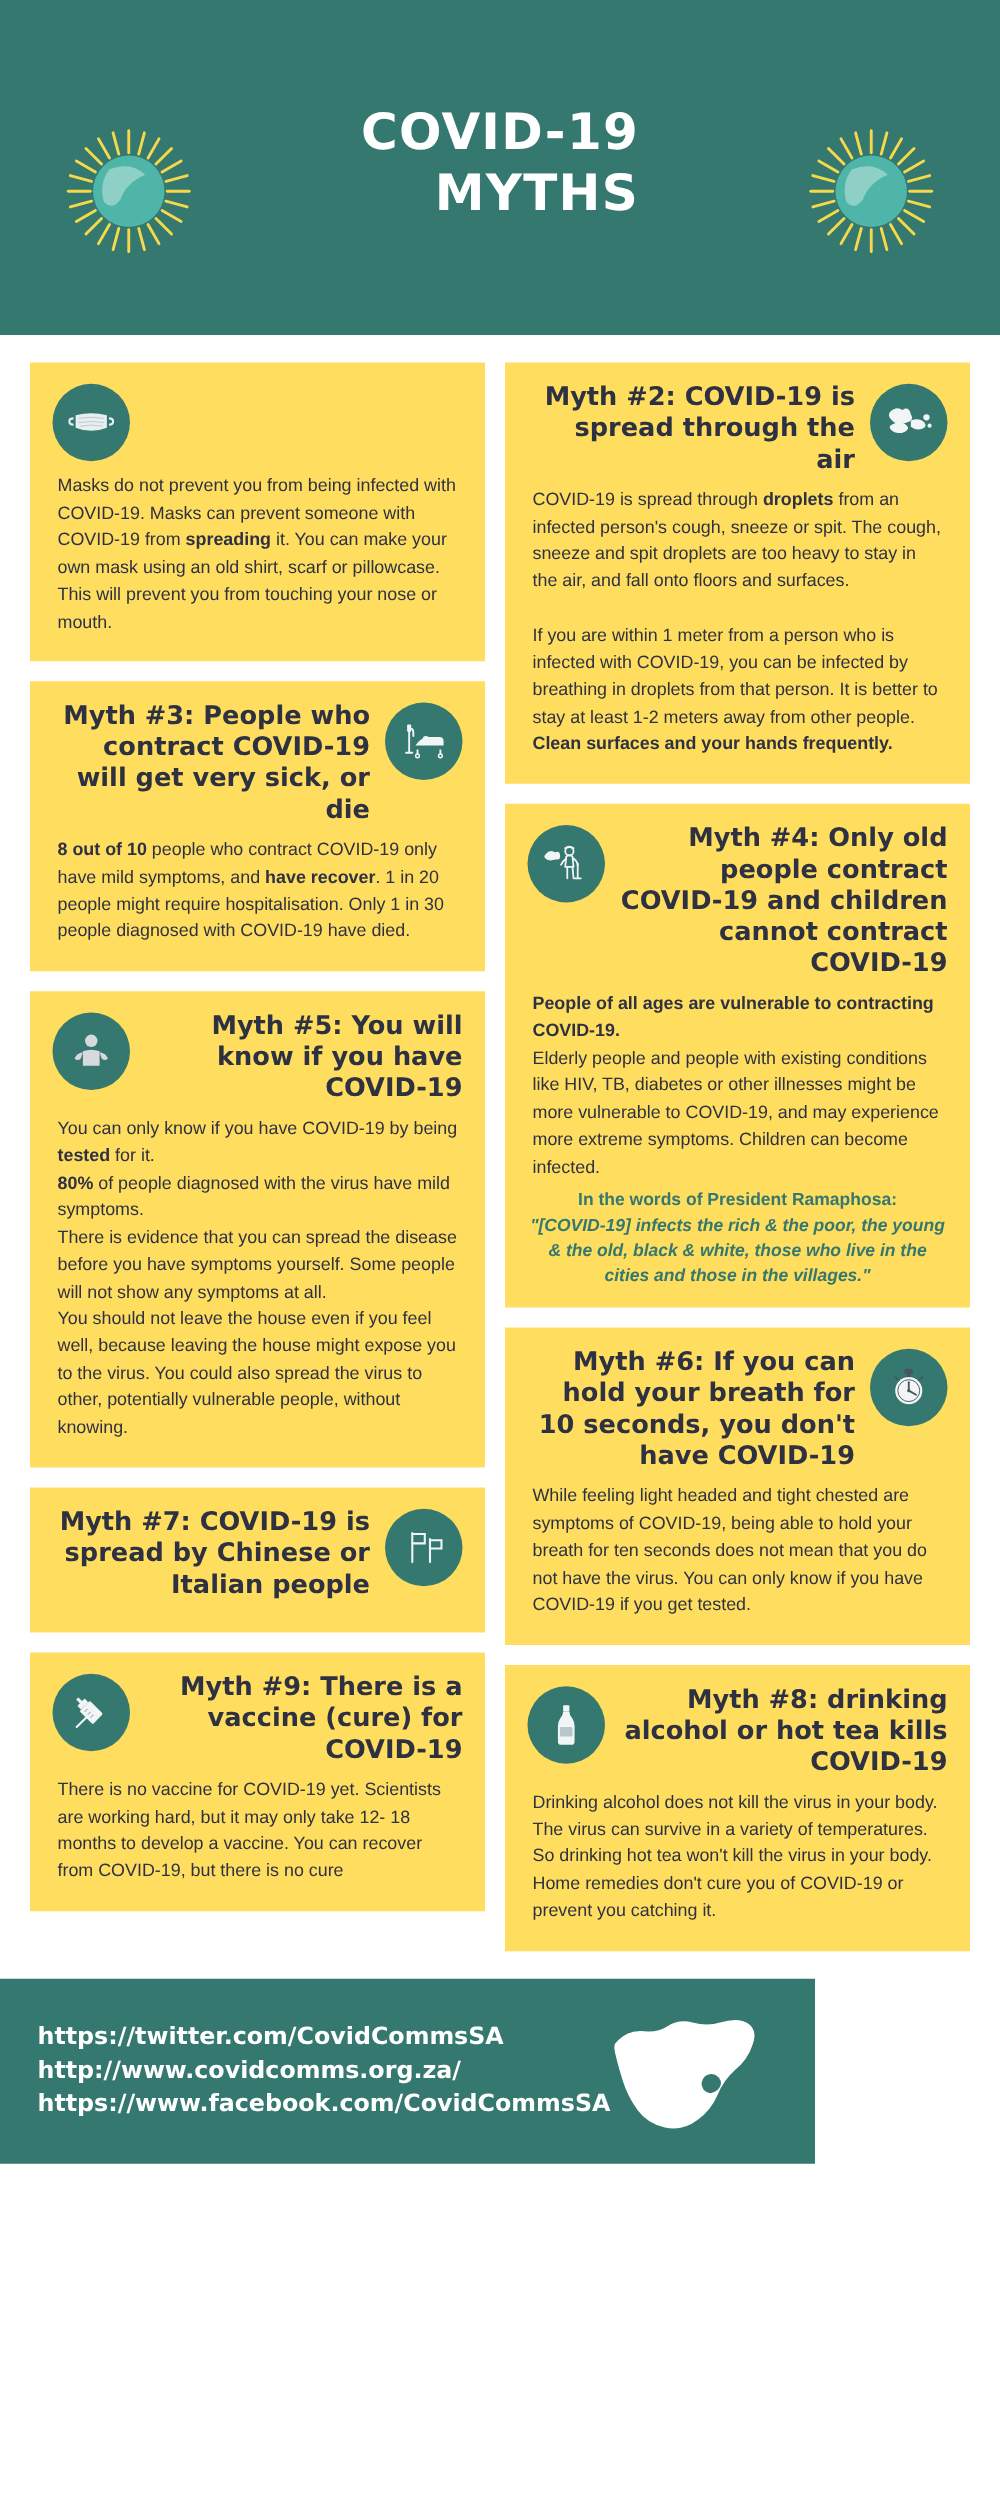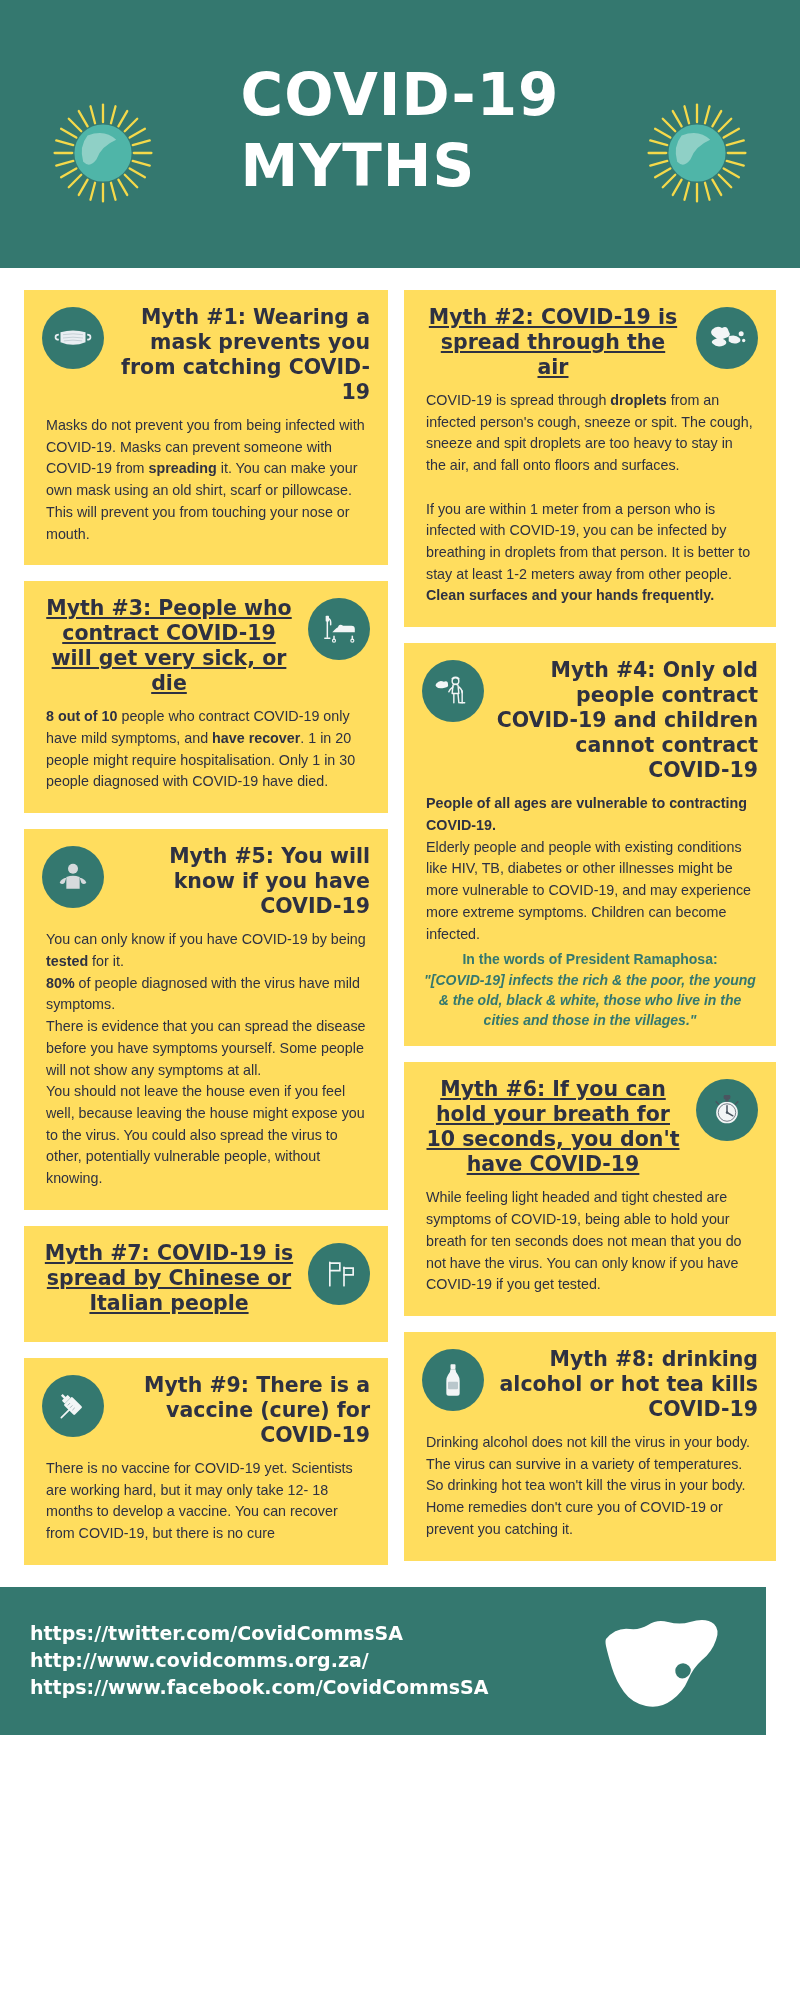--- a/index.html
+++ b/index.html
@@ -28,24 +28,24 @@
     height: 268px;
     background: #34786f;
     display: flex;
     align-items: center;
     justify-content: center;
   }
   .header-title {
     color: #ffffff;
     font-family: "DejaVu Sans", sans-serif;
     font-weight: bold;
-    font-size: 58px;
+    font-size: 40px;
     line-height: 1.22;
     letter-spacing: 1px;
-    text-align: left;
+    text-align: right;
     margin: 0;
     padding: 0 0 6px 0;
     white-space: pre-line;
   }
   .virus {
     position: absolute;
     width: 110px;
     height: 110px;
   }
   .virus.left  { left: 48px;  top: 98px; }
@@ -82,21 +82,21 @@
   .card-title {
     flex: 1;
     color: #2e3142;
     font-family: "DejaVu Sans", sans-serif;
     font-weight: bold;
     font-size: 20.5px;
     line-height: 1.22;
     margin: 0;
   }
   .card-title.align-right { text-align: right; }
-  .card-title.align-left  { text-align: center; text-decoration: underline; }
+  .card-title.align-left  { text-align: right; }
   .icon-circle {
     flex: 0 0 auto;
     width: 62px;
     height: 62px;
     border-radius: 50%;
     background: #34786f;
     display: flex;
     align-items: center;
     justify-content: center;
     margin-top: 2px;
@@ -116,21 +116,21 @@
     line-height: 1.45;
     text-align: center;
     margin-top: 2px;
   }
   .quote .q-lead { font-style: normal; }
   .quote .q-text { font-style: italic; display: block; }
 
   
   .footer {
     position: relative;
-    width: 766px;
+    width: 652px;
     height: 148px;
     background: #34786f;
     margin-top: 22px;
     box-sizing: border-box;
     display: flex;
     align-items: center;
   }
   .footer-links {
     padding-left: 30px;
     color: #ffffff;
@@ -235,21 +235,20 @@
               <path d="M7 20 q-4 0 -4 3 q0 3 4 3" stroke="#e9eef2" stroke-width="2" fill="none"></path>
               <path d="M41 20 q4 0 4 3 q0 3 -4 3" stroke="#e9eef2" stroke-width="2" fill="none"></path>
               <path d="M9 17 q15 -4 30 0 l0 12 q-15 6 -30 0 z" fill="#e9eef2"></path>
               <g stroke="#b9c7cc" stroke-width="0.9" fill="none">
                 <path d="M12 20 q12 -2 24 0"></path>
                   <path d="M12 24 q12 -2 24 0"></path>
                   <path d="M13 27.5 q11 -2 22 0"></path>
               </g>
             </svg>
           </span>
-          <h2 class="card-title align-right">Myth #1: Wearing a mask prevents you from catching COVID-19</h2>
         </div>
         <div class="card-body">Masks do not prevent you from being infected with COVID-19. Masks can prevent someone with COVID-19 from <b>spreading</b> it. You can make your own mask using an old shirt, scarf or pillowcase. This will prevent you from touching your nose or mouth.</div>
       </div>
 
       <div class="card">
         <div class="card-head icon-right">
           <span class="icon-circle">
             <svg viewBox="0 0 48 48" width="40" height="40" aria-hidden="true">
               <g fill="none" stroke="#f2f5f6" stroke-width="1.8" stroke-linecap="round">
                 <path d="M10 12 v22"></path>

